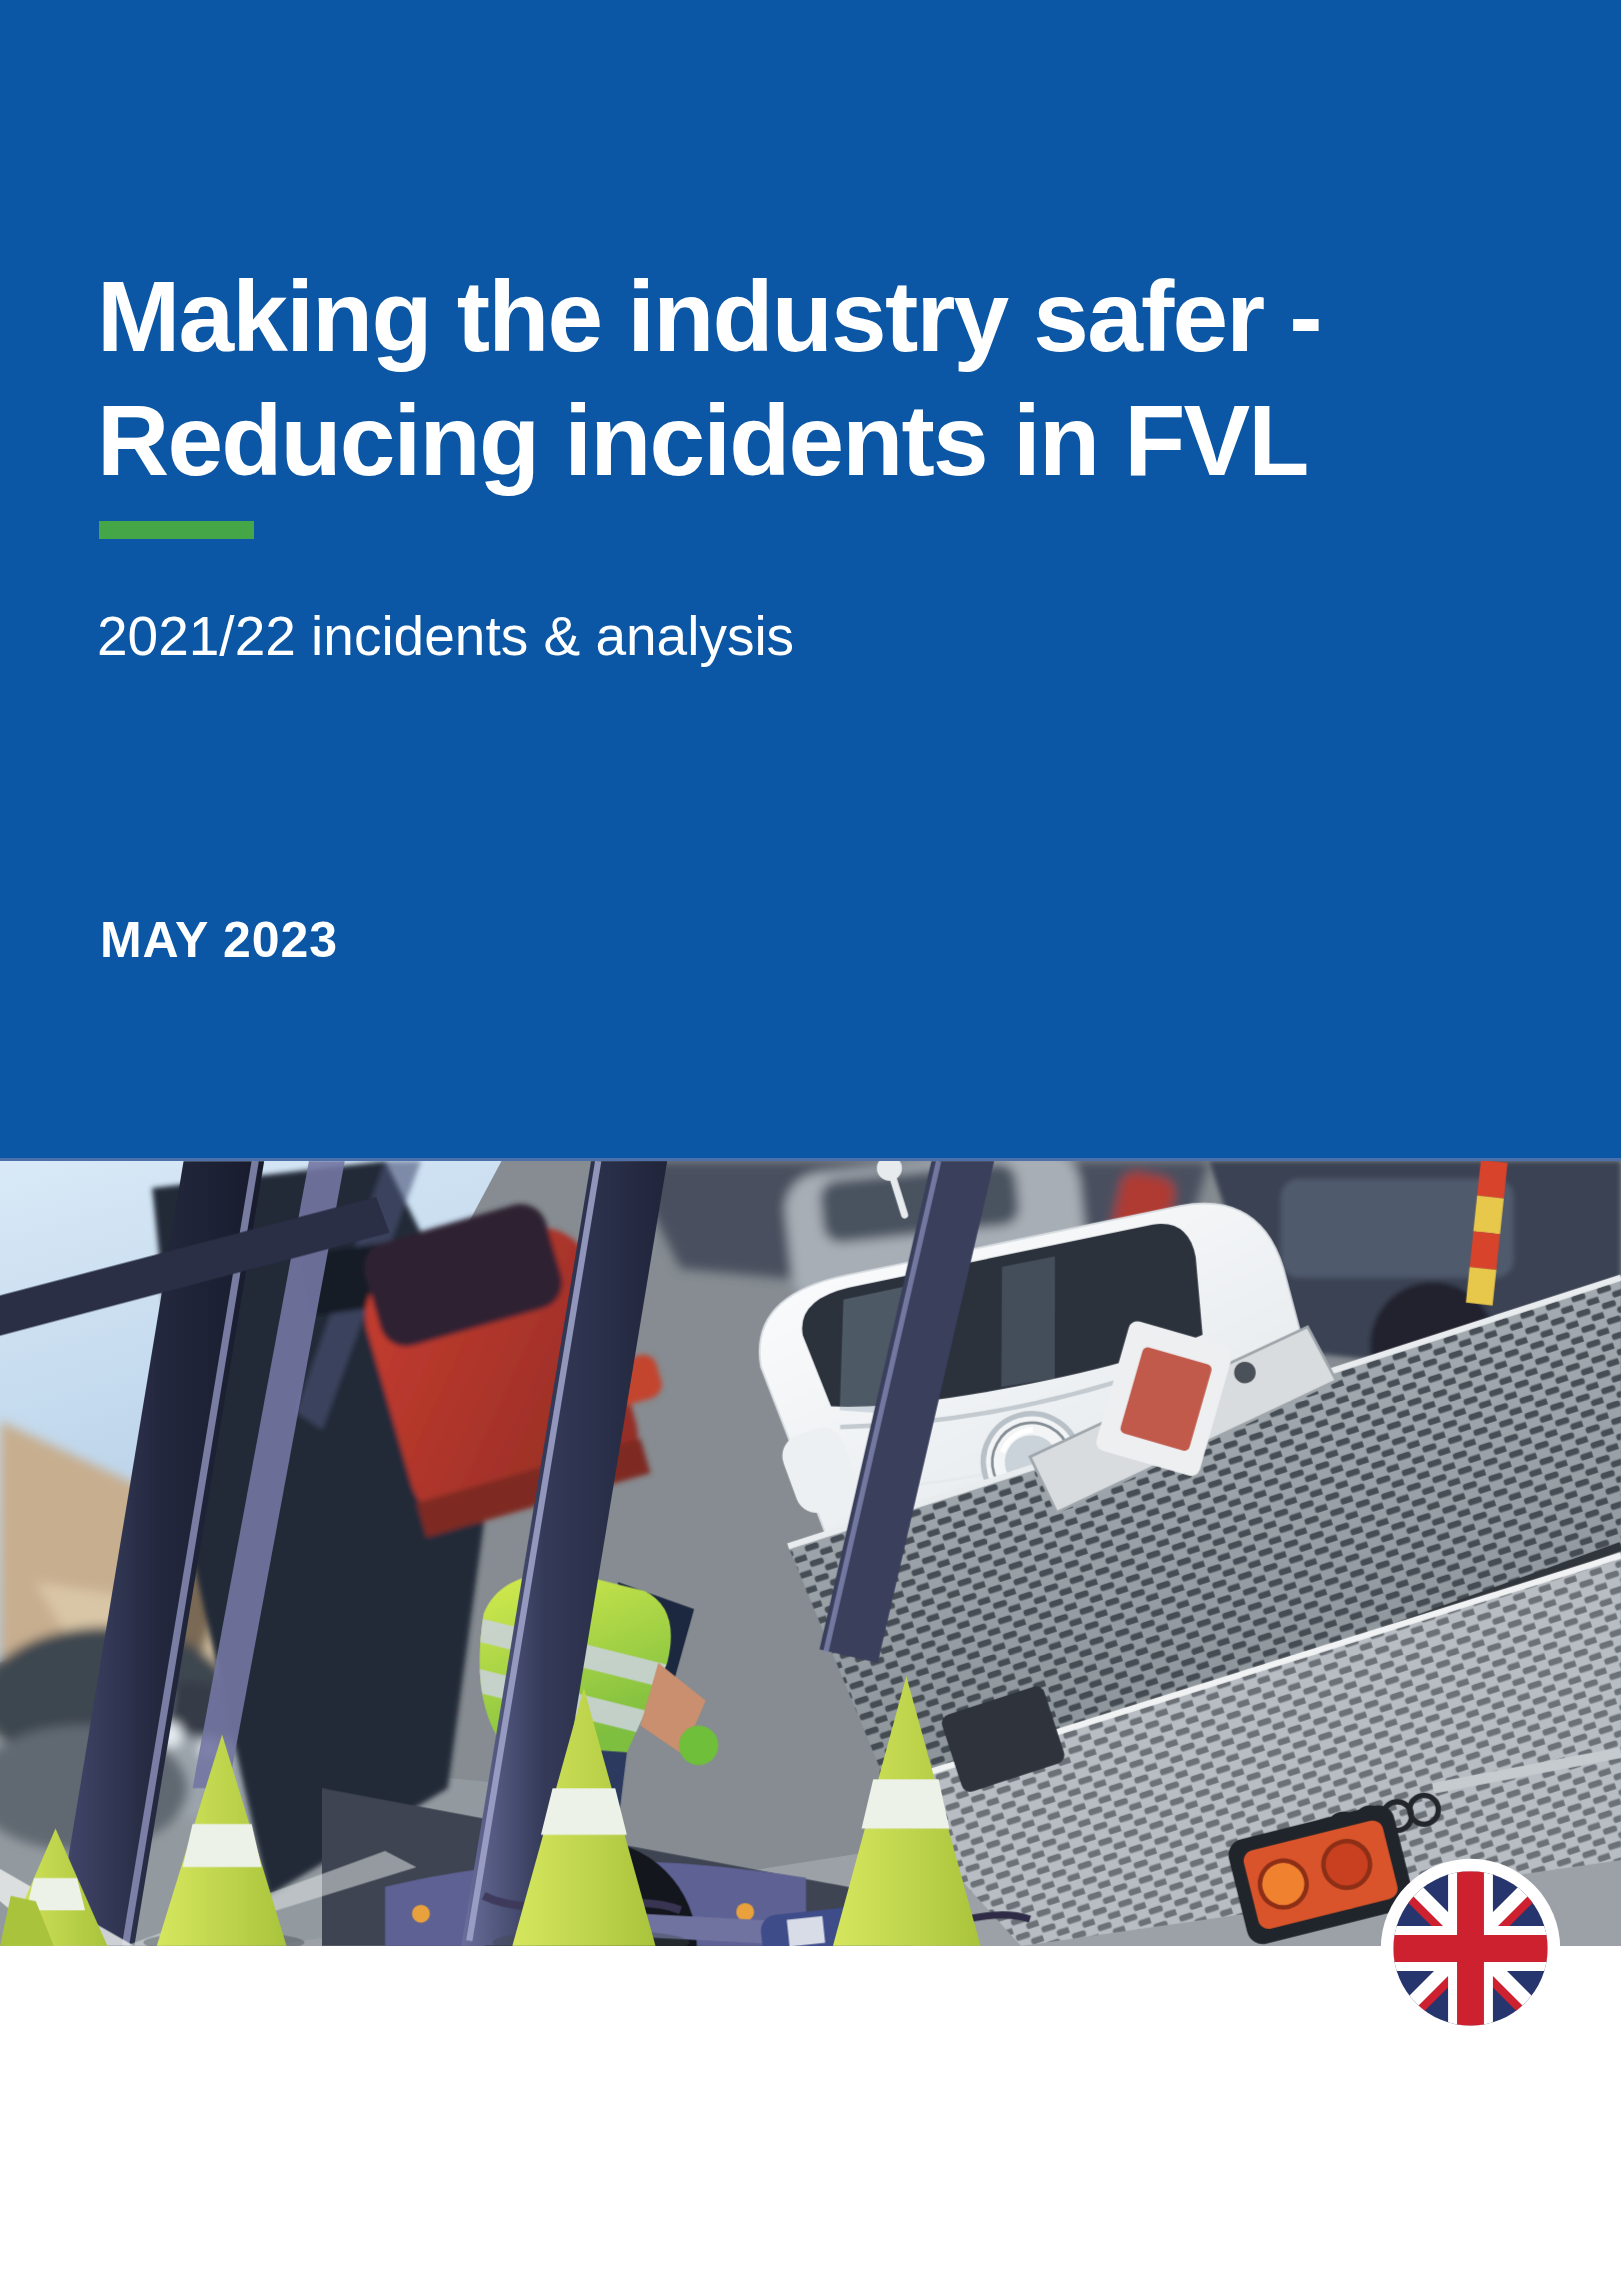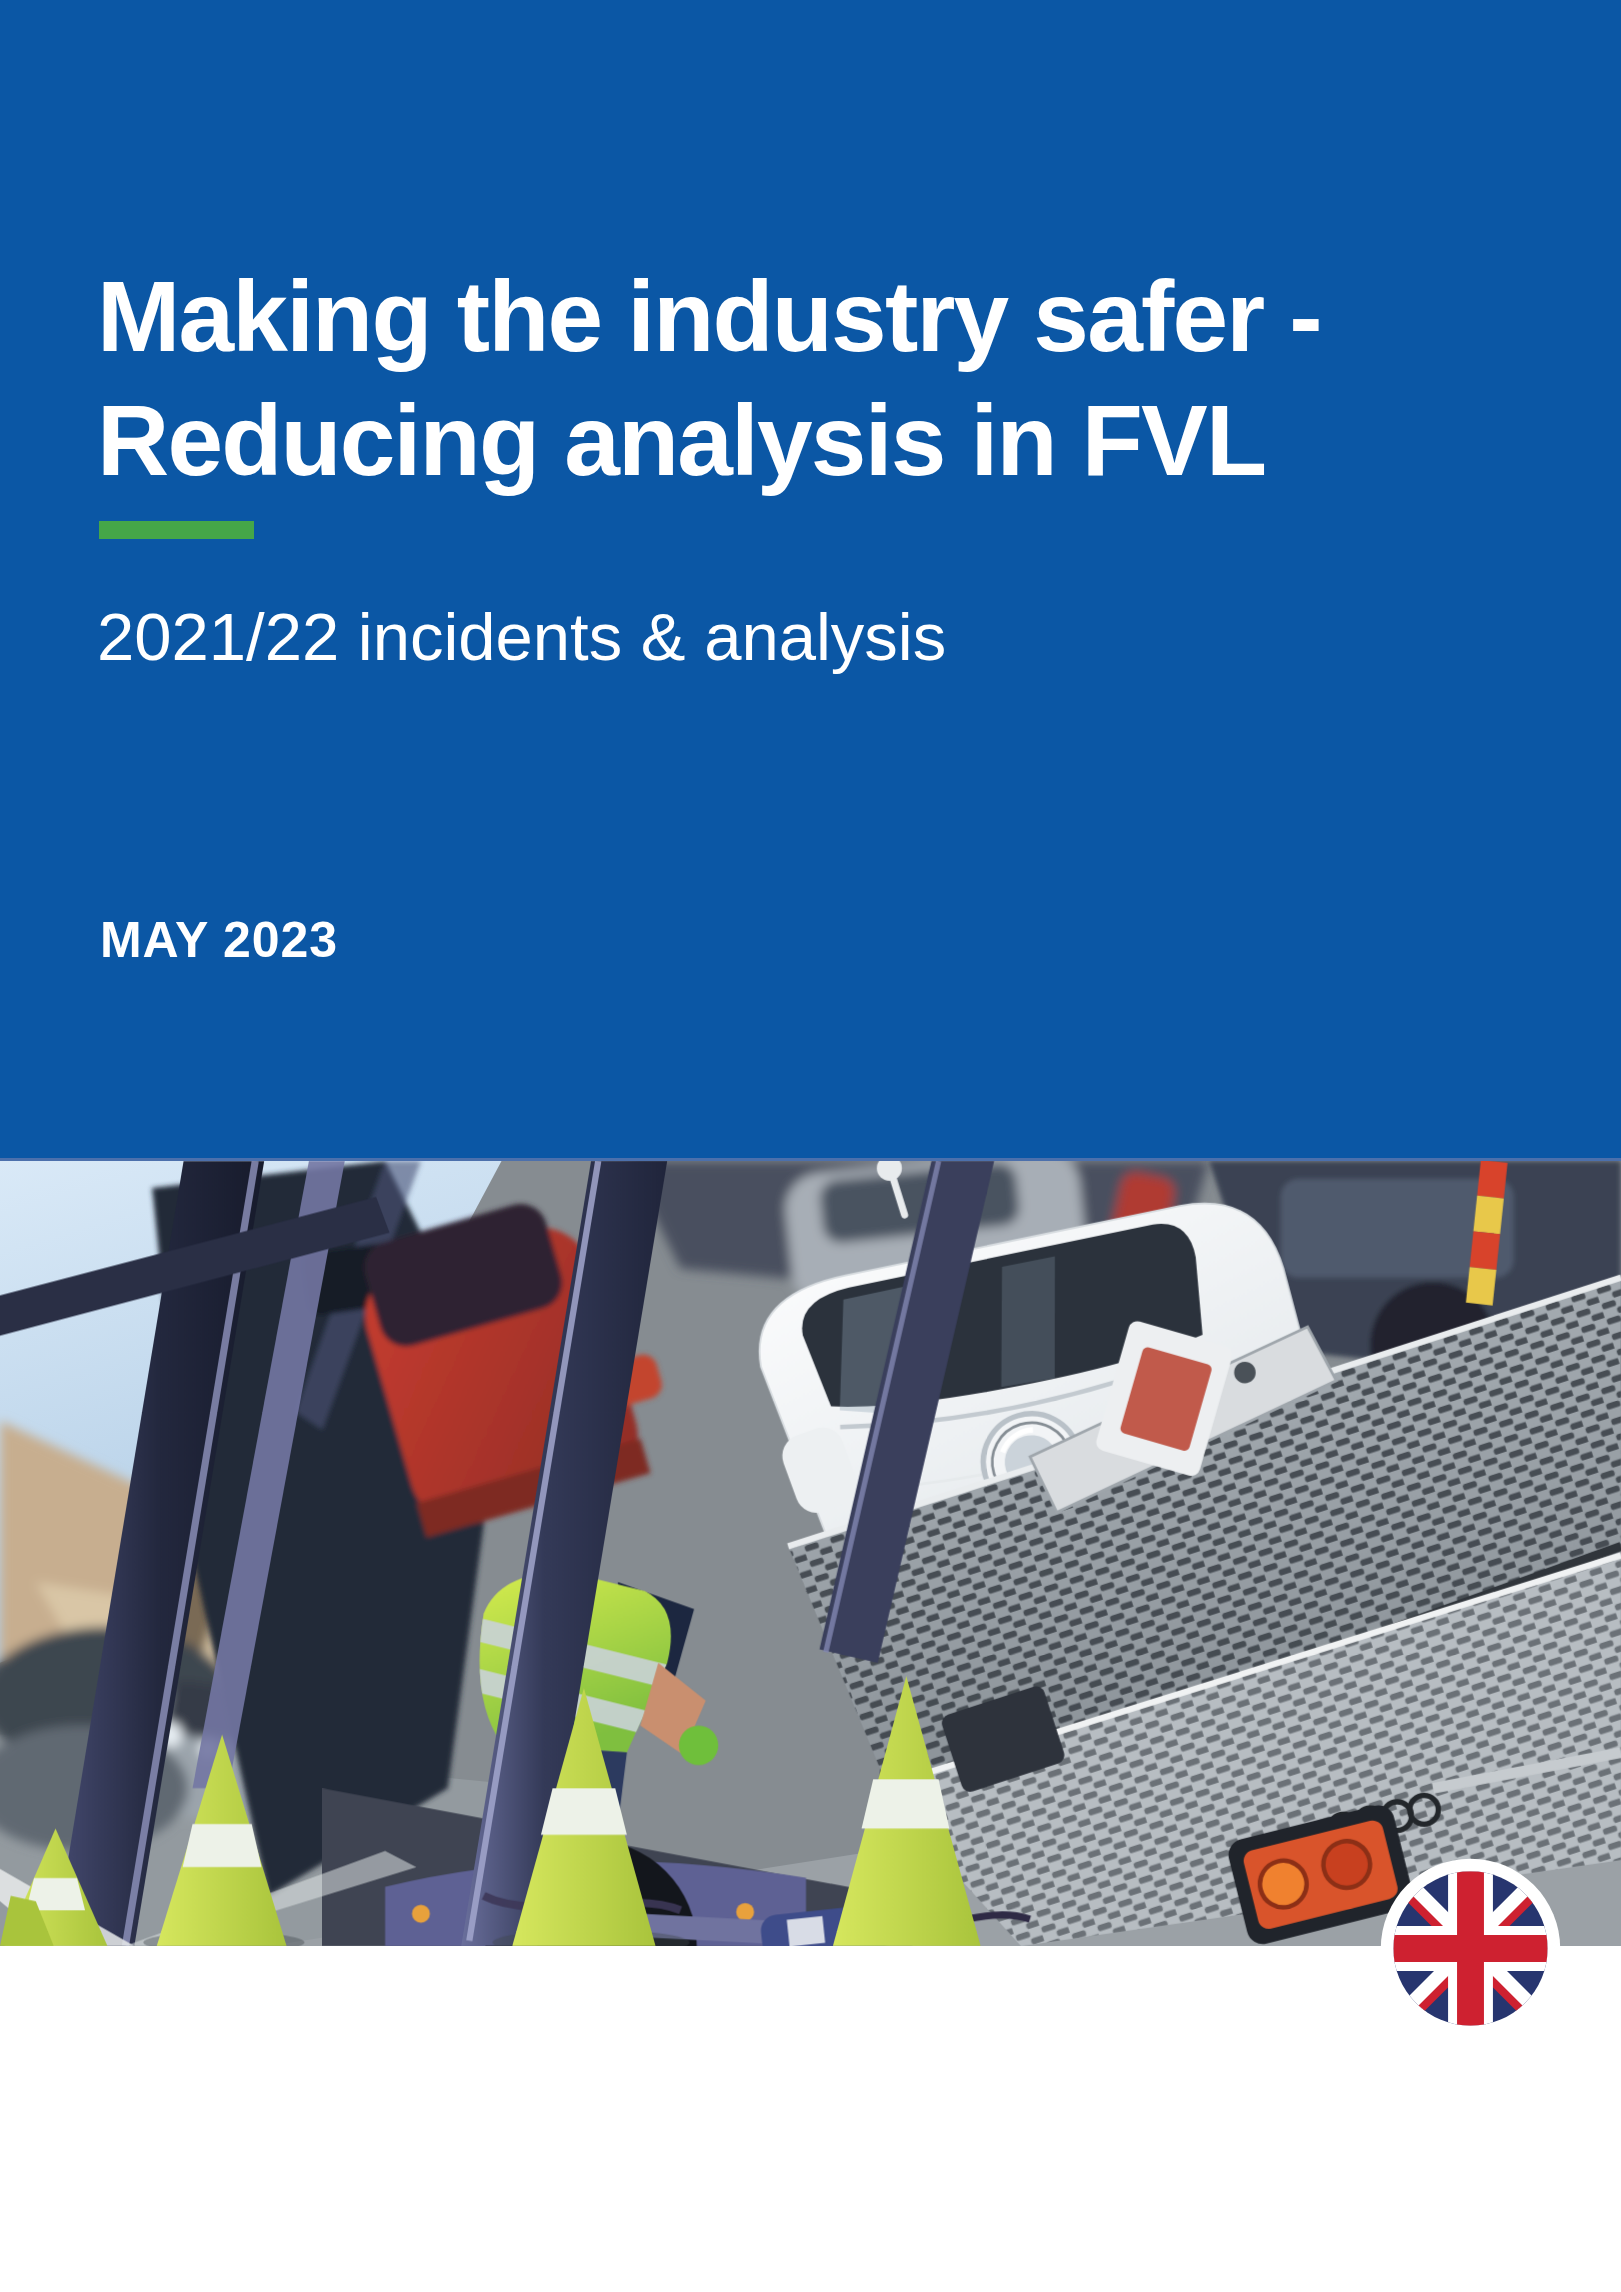--- a/index.html
+++ b/index.html
@@ -9,21 +9,21 @@
   *{margin:0;padding:0;box-sizing:border-box;}
   html,body{background:#fff;}
   body{font-family:"Liberation Sans", sans-serif;}
   .page{position:relative;width:1621px;height:2293px;background:#ffffff;overflow:hidden;}
 
   
   .header{position:absolute;left:0;top:0;width:1621px;height:1446px;background:var(--header_bg);}
   .title{position:absolute;left:97px;top:254px;width:1397px;color:#ffffff;
          font-size:100px;font-weight:bold;line-height:124px;letter-spacing:-1.8px;}
   .accent-dash{position:absolute;left:99px;top:521px;width:155px;height:18px;background:var(--accent_green);}
-  .subtitle{position:absolute;left:97px;top:596px;color:#ffffff;font-size:67px;font-weight:400;
+  .subtitle{position:absolute;left:97px;top:596px;color:#ffffff;font-size:55px;font-weight:400;
             line-height:81px;letter-spacing:0;}
   .date{position:absolute;left:100px;top:913px;color:#ffffff;font-size:50px;font-weight:bold;
         line-height:54px;letter-spacing:0.9px;text-align:center;}
 
   
   .photo{position:absolute;left:0;top:1158px;width:1621px;height:788px;
          border-top:3.6px solid #4C70AC;border-bottom:1.8px solid #9EA3A7;background:#8D9296;}
   .photo svg{display:block;width:1621px;height:785px;}
 
   
@@ -31,21 +31,21 @@
   .flag{position:absolute;left:1379px;top:1857px;width:183px;height:183px;}
 </style>
 </head>
 <body>
 
 <div class="page">
 
   <div class="header">
     <div class="title">
       <div>Making the industry safer -</div>
-      <div>Reducing analysis in FVL</div>
+      <div>Reducing incidents in FVL</div>
     </div>
     <div class="accent-dash"></div>
     <div class="subtitle">2021/22 incidents &amp; analysis</div>
     <div class="date">MAY 2023</div>
   </div>
 
   <div class="photo">
     <svg viewBox="0 0 1810 876" preserveAspectRatio="none">
       <defs>
         <linearGradient id="skyGrad" x1="0" y1="0" x2="0.3" y2="1">

